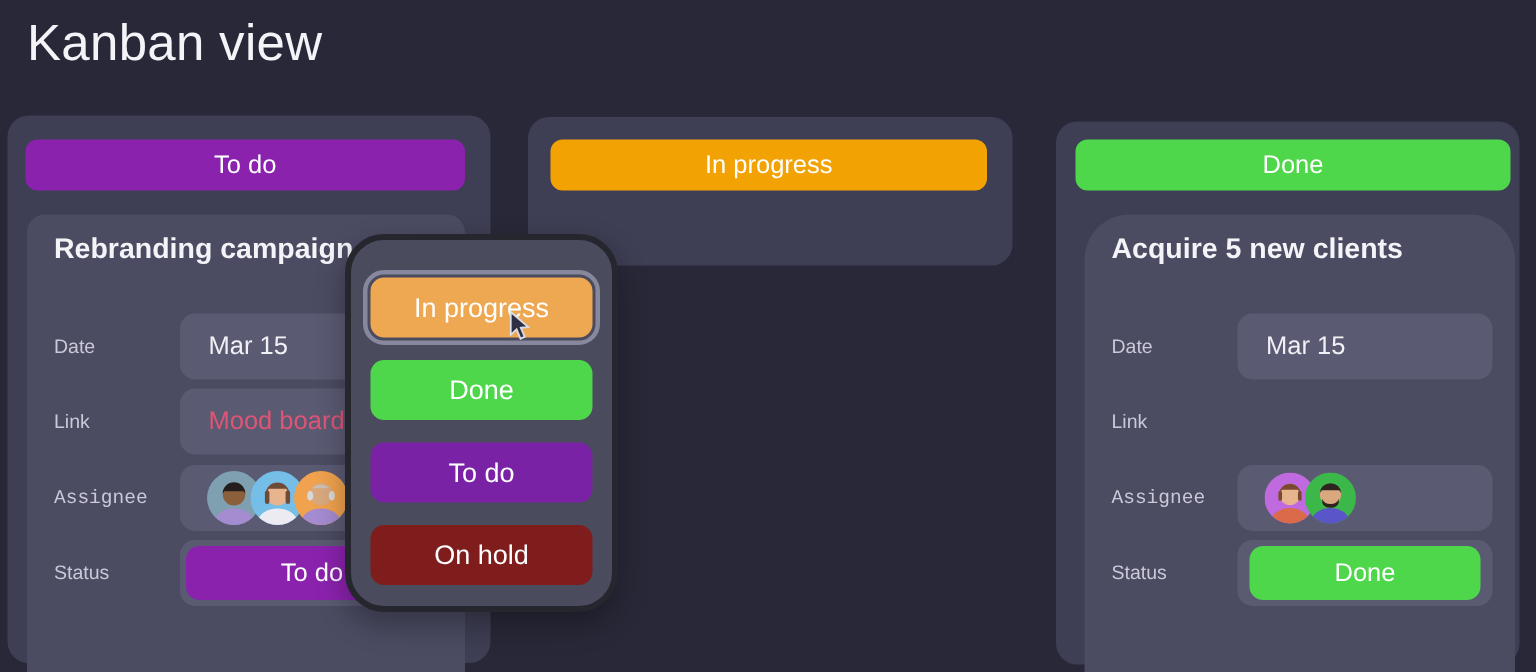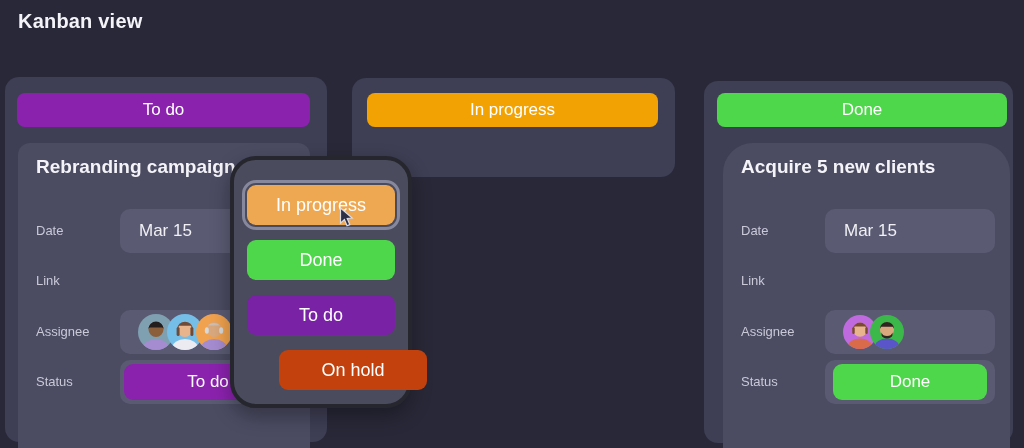--- a/index.html
+++ b/index.html
@@ -1,39 +1,39 @@
 <!DOCTYPE html>
 <html><head>
 <meta charset="utf-8">
 <style>
   html,body{margin:0;padding:0;background:#282838;}
   #stage{position:relative;width:1024px;height:448px;background:#282838;
     font-family:"Liberation Sans",sans-serif;overflow:hidden;}
-  .page-title{position:absolute;left:18px;top:10px;font-size:20px;font-weight:700;
+  .page-title{position:absolute;left:18px;top:10px;font-size:34px;font-weight:400;
     color:#F3F3F8;letter-spacing:.2px;}
   .col{position:absolute;background:#3E3E54;border-radius:14px;}
   #col-todo{left:5px;top:77px;width:322px;height:365px;}
   #col-inprogress{left:352px;top:78px;width:323px;height:99px;}
   #col-done{left:704px;top:81px;width:309px;height:362px;}
   .col-header{position:absolute;height:34px;border-radius:8px;color:#FFFFFF;
     font-size:17px;line-height:34px;text-align:center;}
   #hdr-todo{left:12px;top:16px;width:293px;}
   #hdr-inprogress{left:15px;top:15px;width:291px;}
   #hdr-done{left:13px;top:12px;width:290px;}
   .card{position:absolute;background:#4B4B62;border-radius:12px;}
   #card-todo{left:13px;top:66px;width:292px;height:333px;}
   #card-done{left:19px;top:62px;width:287px;height:341px;border-radius:30px;}
   .card-title{position:absolute;left:18px;top:13px;font-size:19px;font-weight:700;
     color:#F3F3F8;white-space:nowrap;}
   .row-label{position:absolute;left:18px;height:44px;line-height:44px;
     font-size:13px;color:#C9C9D8;}
   .field{position:absolute;left:102px;height:44px;background:#5A5A73;border-radius:10px;}
   #card-todo .field{width:176px;}
   #card-done .field{width:170px;}
-  .r1{top:66px;} .r2{top:116px;} .r3{top:167px;} .r4{top:217px;}
+  .r1{top:66px;} .r2{top:116px;} .r3{top:167px;font-family:Liberation Mono, monospace;} .r4{top:217px;}
   .field-value{display:block;line-height:44px;font-size:17px;color:#F0F0F5;
     padding-left:19px;white-space:nowrap;overflow:hidden;}
   .link-value{color:#E05575;}
   .status-btn{position:absolute;border-radius:9px;color:#FFFFFF;font-size:17px;
     line-height:36px;text-align:center;}
   #status-todo{left:106px;top:221px;width:168px;height:36px;}
   #status-done{left:110px;top:221px;width:154px;height:36px;}
   .avatars{display:flex;align-items:center;height:44px;padding-left:18px;}
   .avatar{width:36px;height:36px;border-radius:50%;margin-right:-7px;flex:none;
     overflow:hidden;}
@@ -61,20 +61,23 @@
 
     <div class="card" id="card-todo">
       <div class="card-title">Rebranding campaign</div>
 
       <div class="row-label r1">Date</div>
       <div class="field r1">
         <span class="field-value">Mar 15</span>
       </div>
 
       <div class="row-label r2">Link</div>
+      <div class="field r2">
+        <span class="field-value link-value">Mood board</span>
+      </div>
 
       <div class="row-label r3">Assignee</div>
       <div class="field r3">
         <div class="avatars">
           <svg class="avatar" viewBox="0 0 36 36">
             <rect width="36" height="36" fill="#7FA0B0"></rect>
             <ellipse cx="18" cy="34" rx="13" ry="9" fill="#A58BD0"></ellipse>
             <circle cx="18" cy="15.5" r="7.5" fill="#8B5E3C"></circle>
             <path d="M10.5,15 a7.5,7.5 0 0 1 15,0 l-1,-1.5 -13,0 z" fill="#241F1E"></path>
             <path d="M10.3,14.8 a7.8,7.2 0 0 1 15.4,0 l-2,-3.5 -11.4,0 z" fill="#241F1E"></path>
@@ -145,20 +148,20 @@
       <div class="row-label r4">Status</div>
       <div class="field r4"></div>
       <div class="status-btn" id="status-done" style="background: rgb(78, 215, 75);">Done</div>
     </div>
   </div>
 
   <div class="popup">
     <div class="opt" id="opt-0" style="background: rgb(239, 168, 82);">In progress</div>
     <div class="opt" id="opt-1" style="background: rgb(78, 215, 75);">Done</div>
     <div class="opt" id="opt-2" style="background: rgb(122, 34, 165);">To do</div>
-    <div class="opt" id="opt-3" style="background: #c2410c; margin-left: 32px;">On hold</div>
+    <div class="opt" id="opt-3" style="background: #7f1d1d;">On hold</div>
   </div>
 
   <svg id="cursor" width="16" height="22" viewBox="0 0 16 22">
     <path d="M1.5,1 L1.5,16.2 L5.4,12.6 L8,18.8 L10.8,17.6 L8.2,11.5 L13.2,11 Z" fill="#2E2E44" stroke="#DDDDE8" stroke-width="1.2"></path>
   </svg>
 
 </div>
 
 </body></html>

